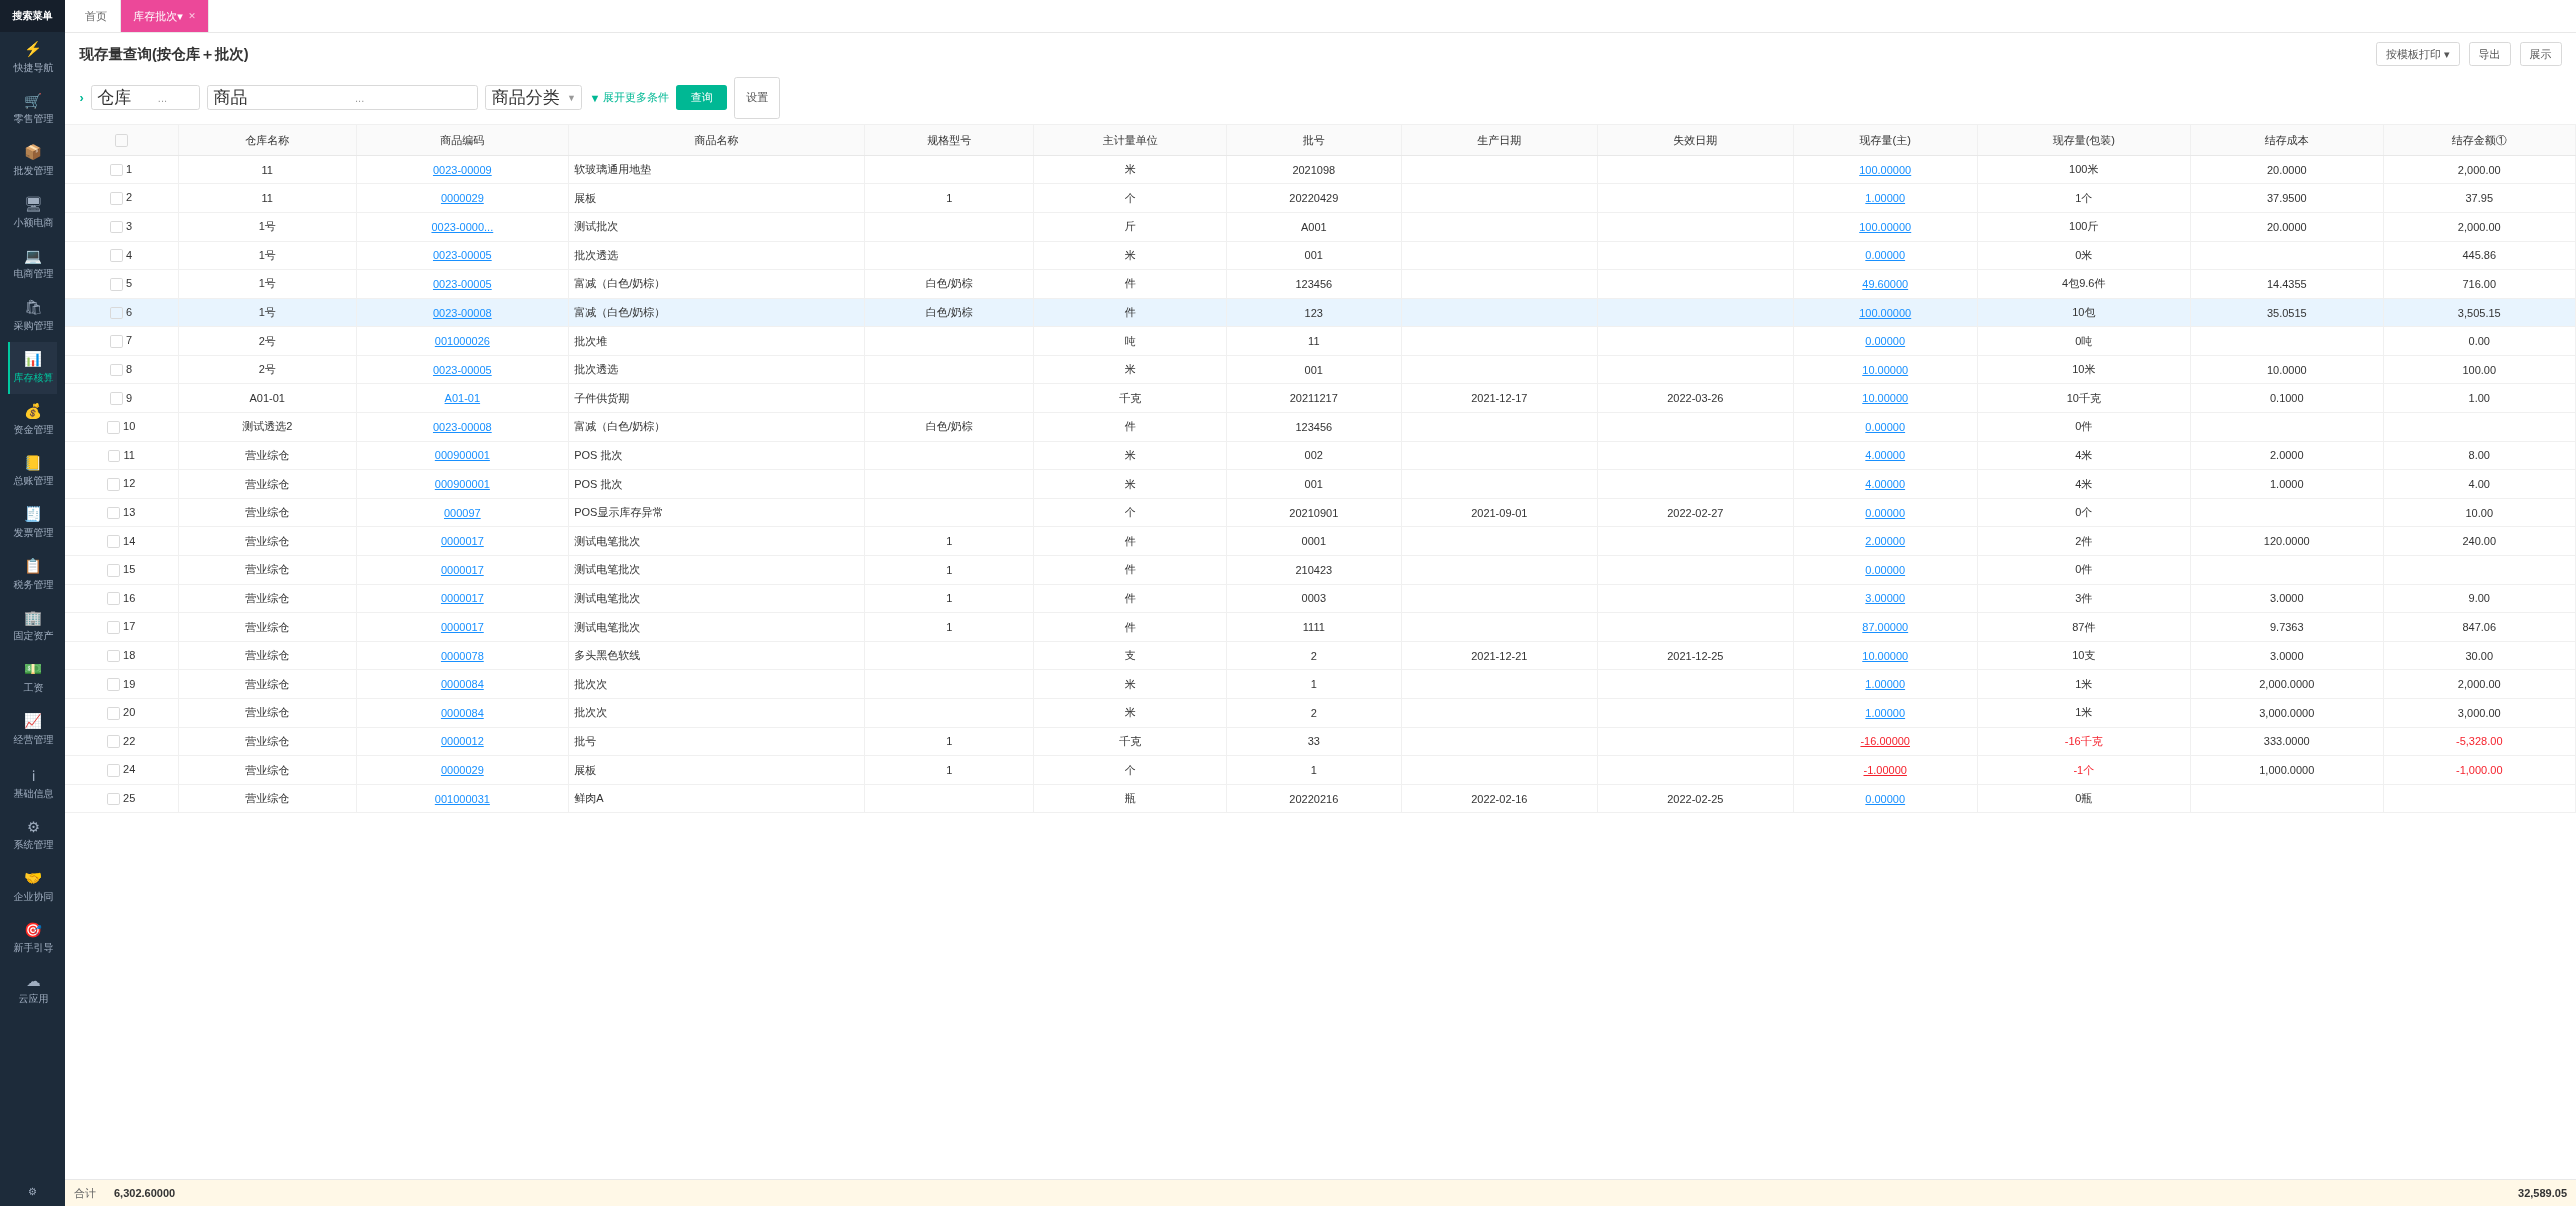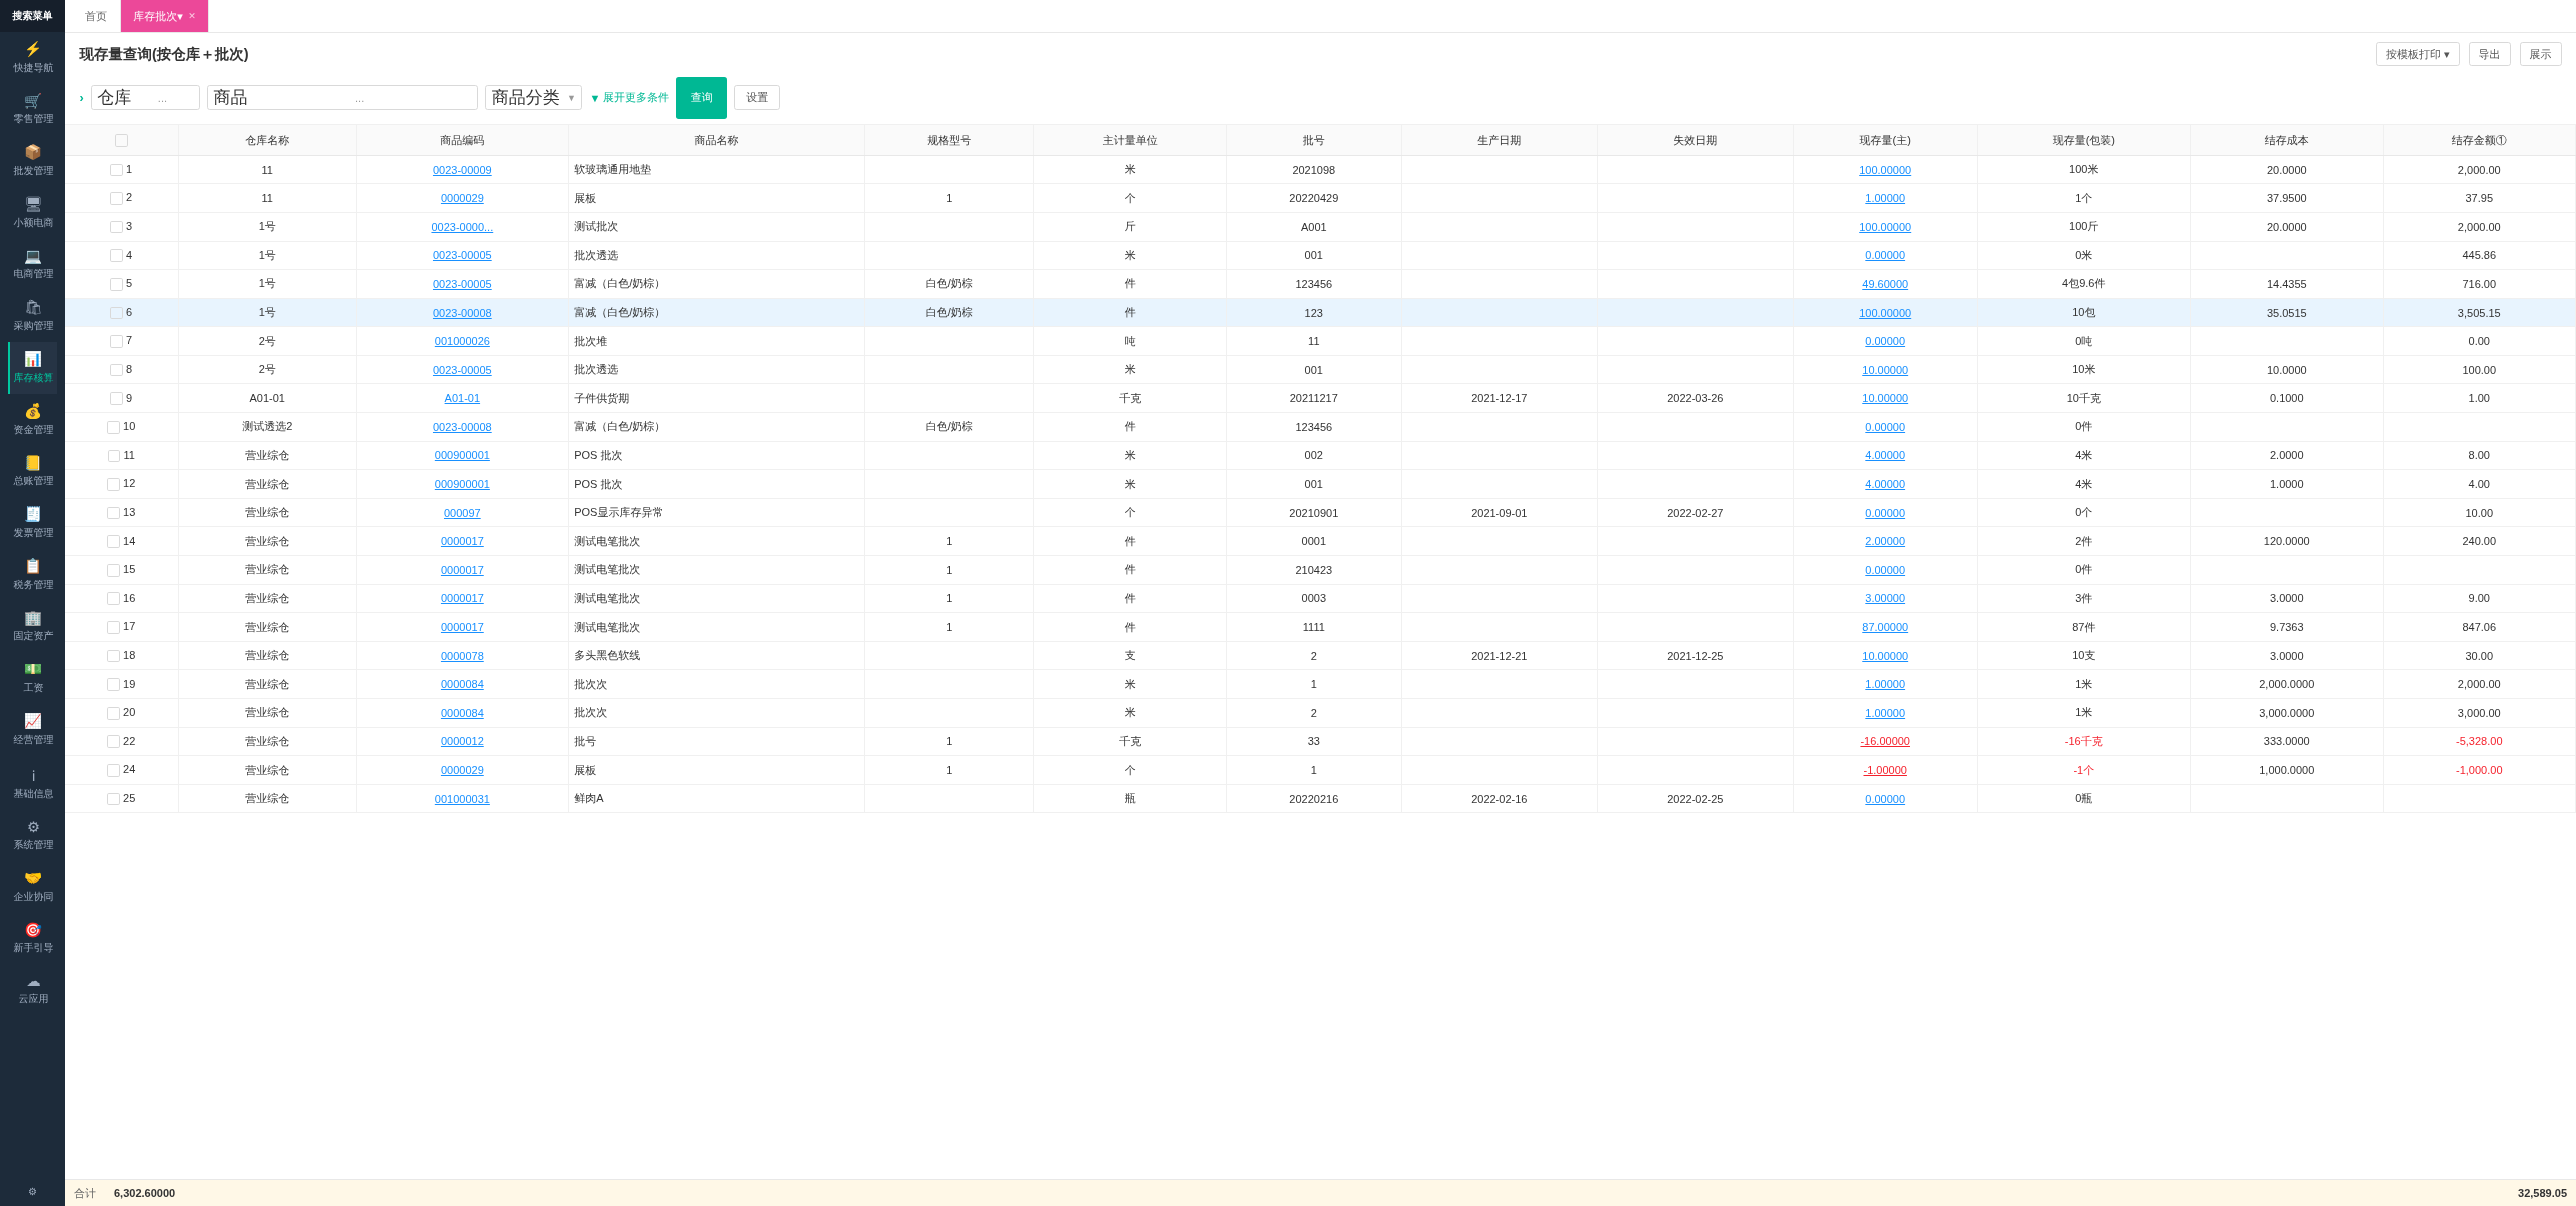--- a/index.html
+++ b/index.html
@@ -194,31 +194,31 @@
       font-size: 11px;
     }
     .search-btn {
       background: #00b894;
       color: #fff;
       border: none;
       border-radius: 2.7px;
       padding: 3.6px 14.5px;
       cursor: pointer;
       font-size: 11px;
-      height: 42px;
+      height: 25px;
     }
     .setting-btn {
       background: #fff;
       color: #555;
       border: 0.9px solid #d9d9d9;
       border-radius: 2.7px;
       padding: 3.6px 11px;
       cursor: pointer;
       font-size: 11px;
-      height: 25px;
+      height: 42px;
     }
 
     
     .table-wrap {
       flex: 1;
       overflow: auto;
       position: relative;
     }
     table {
       width: 100%;

